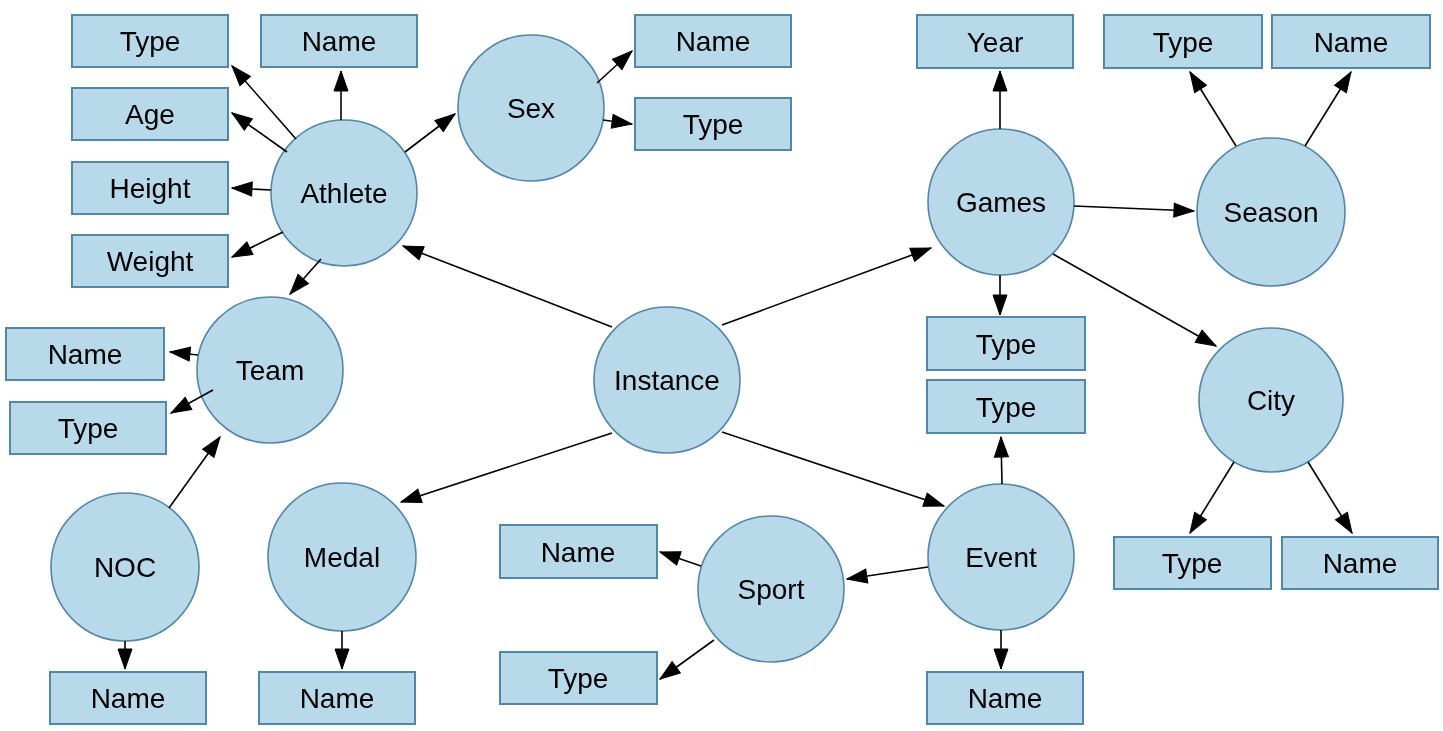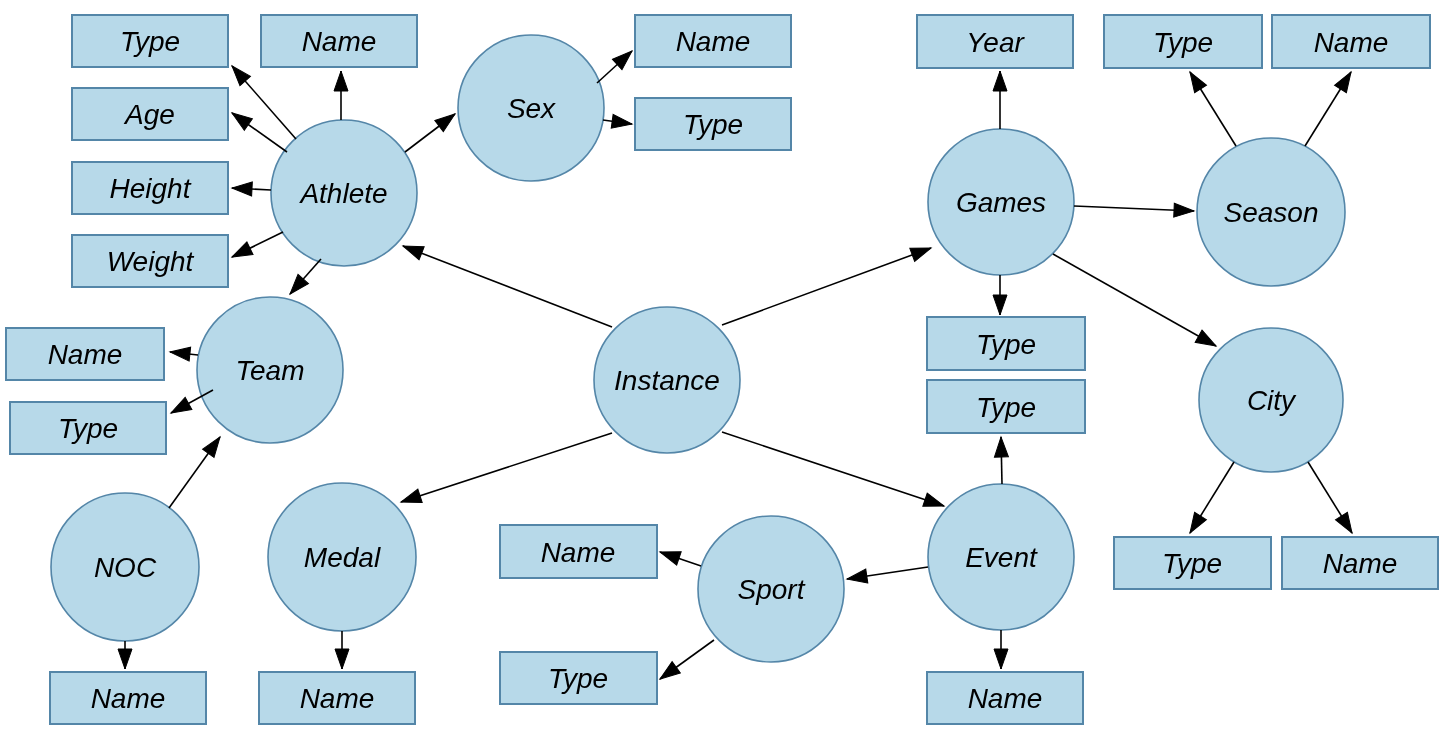--- a/index.html
+++ b/index.html
@@ -1,16 +1,16 @@
 <!DOCTYPE html>
 <html><head>
 <meta charset="utf-8">
 <style>
   html, body { margin: 0; padding: 0; background: #ffffff; }
-  .stage { width: 1443px; height: 731px; position: relative; background: #ffffff; font-style: italic; }
+  .stage { width: 1443px; height: 731px; position: relative; background: #ffffff; }
   svg { display: block; }
   text {
     font-family: "Liberation Sans", "DejaVu Sans", sans-serif;
     font-size: 28px;
     fill: #000000;
     text-anchor: middle;
   }
   .node-circle { fill: #b7d9e9; stroke: #5486a8; stroke-width: 1.6; }
   .node-rect   { fill: #b7d9e9; stroke: #5486a8; stroke-width: 2; }
   .edge { stroke: #000000; stroke-width: 1.6; fill: none; }

